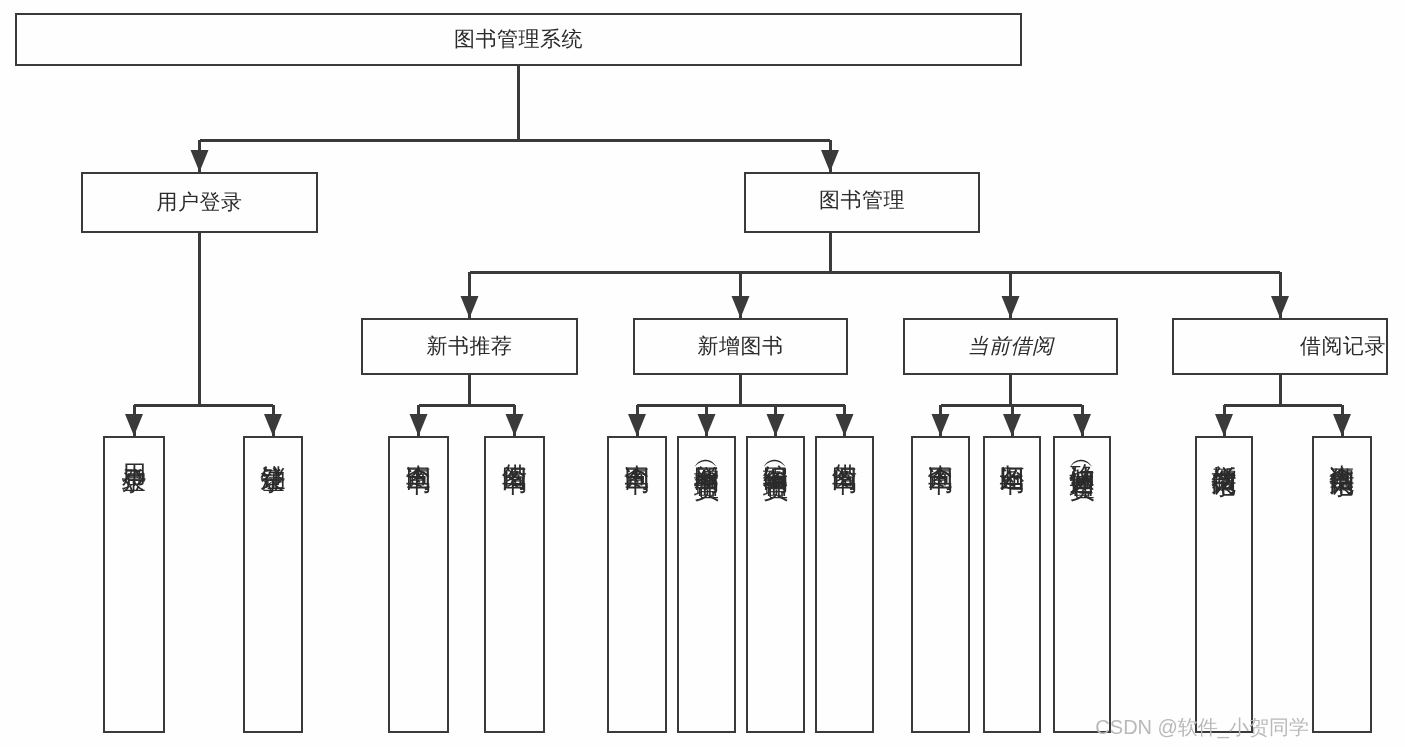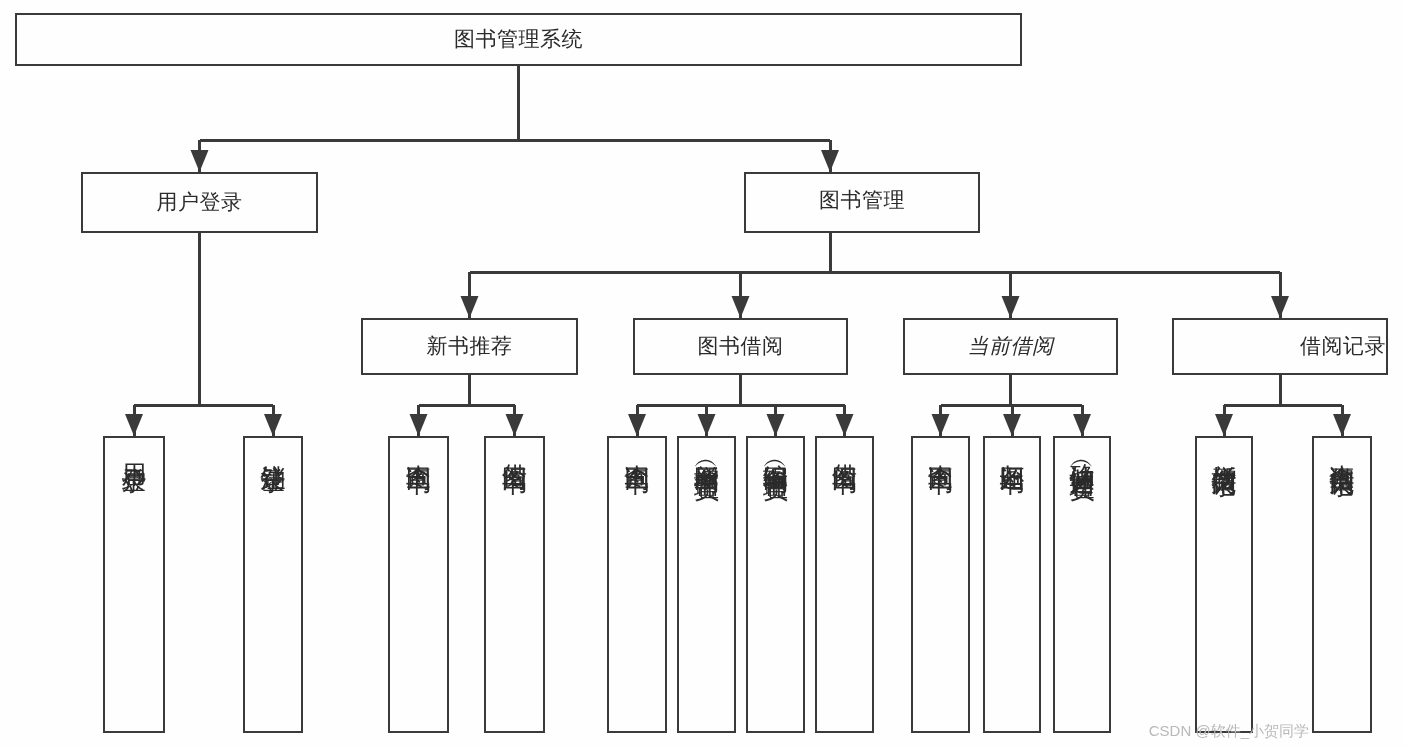--- a/index.html
+++ b/index.html
@@ -41,21 +41,21 @@
     writing-mode:vertical-rl;
     text-orientation:upright;
     font-size:25px;
     line-height:1.0;
     letter-spacing:2px;
   }
   #watermark{
     position:absolute;
     right:8px;
     bottom:6px;
-    font-size:15px;
+    font-size:20px;
     color:#b9b9b9;
     white-space:nowrap;
     pointer-events:none;
     margin-top:46px;
   }
 </style>
 </head>
 <body>
 
 <div id="diagram-root">
@@ -120,21 +120,21 @@
       <div class="node horiz" style="left: 81px; top: 172px; width: 237px; height: 61px;">
         <span class="label">用户登录</span>
       </div>
       <div class="node horiz" style="left: 744px; top: 172px; width: 236px; height: 61px; font-family: Liberation Mono, monospace;">
         <span class="label">图书管理</span>
       </div>
       <div class="node horiz" style="left: 361px; top: 318px; width: 217px; height: 57px;">
         <span class="label">新书推荐</span>
       </div>
       <div class="node horiz" style="left: 633px; top: 318px; width: 215px; height: 57px;">
-        <span class="label">图书借阅</span>
+        <span class="label">新增图书</span>
       </div>
       <div class="node horiz" style="left: 903px; top: 318px; width: 215px; height: 57px; font-style: italic;">
         <span class="label">当前借阅</span>
       </div>
       <div class="node horiz" style="left: 1172px; top: 318px; width: 216px; height: 57px; justify-content: flex-end;">
         <span class="label">借阅记录</span>
       </div>
       <div class="node vert" style="left: 103px; top: 436px; width: 62px; height: 297px;">
         <span class="label">用户登录</span>
       </div>

